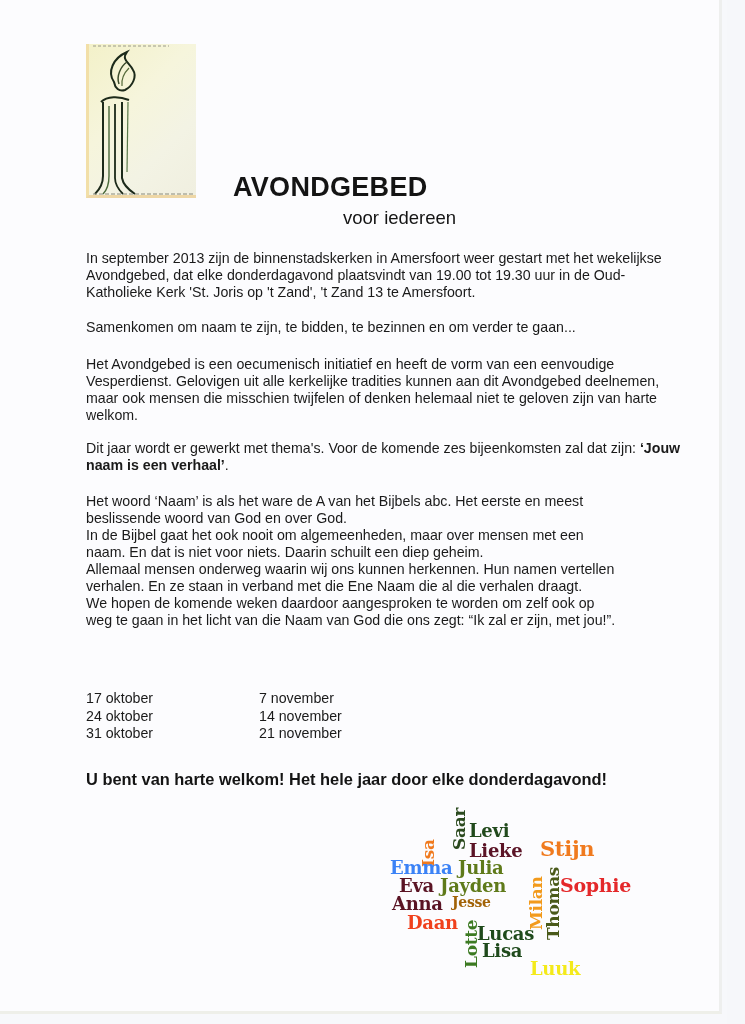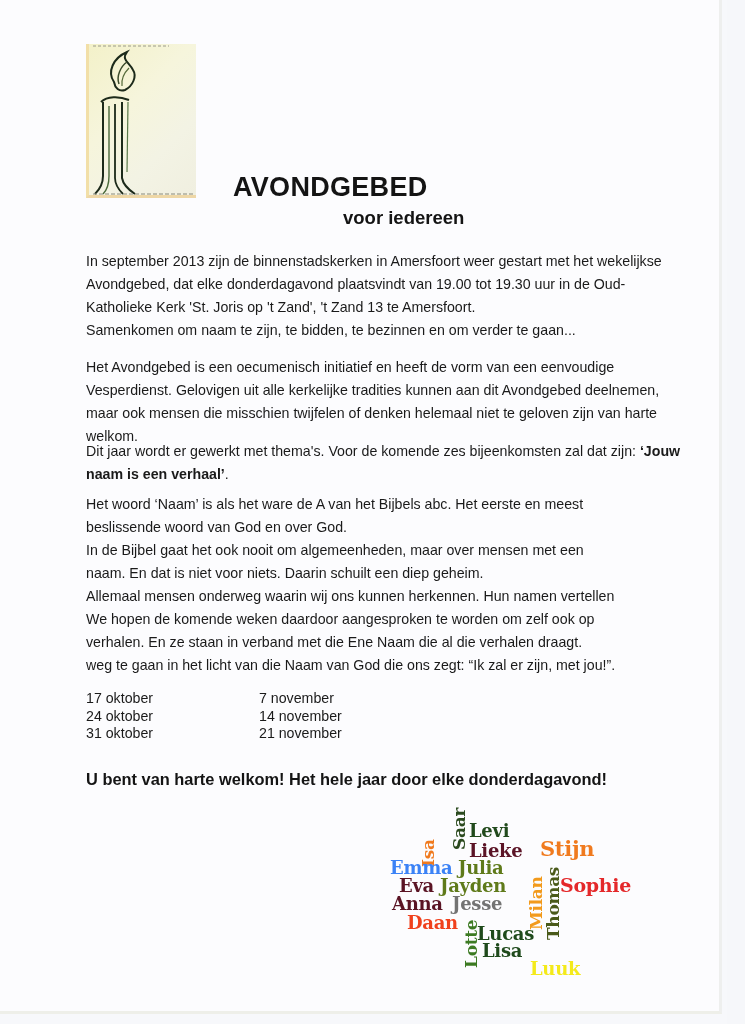--- a/index.html
+++ b/index.html
@@ -25,27 +25,27 @@
       border-bottom: 3px solid #eed7a6;
     }
     .candle svg { position: absolute; left: 0; top: 0; }
     .title {
       position: absolute; left: 233px; top: 172px;
       font-family: "Liberation Sans", sans-serif; font-weight: bold;
       font-size: 27px; color: #141414; letter-spacing: 0.3px;
     }
     .subtitle {
       position: absolute; left: 343px; top: 207px;
-      font-family: "Liberation Sans", sans-serif; font-weight: bold;
+      font-family: "Liberation Sans", sans-serif; font-weight: normal;
       font-size: 18.5px; color: #141414;
     }
     .body-text {
       position: absolute; left: 86px; width: 600px;
       font-family: "Liberation Sans", sans-serif; font-size: 14.2px;
-      line-height: 23px; color: #1a1a1a;
+      line-height: 17px; color: #1a1a1a;
     }
     .p1 { top: 250px; }
     .p2 { top: 319px; }
     .p3 { top: 356px; }
     .p4 { top: 440px; }
     .p5 { top: 493px; }
     .p6 { top: 654px; }
     .dates {
       position: absolute; left: 86px; top: 690px;
       font-family: "Liberation Sans", sans-serif; font-size: 14.2px;
@@ -100,22 +100,22 @@
   <p class="body-text p2">Samenkomen om naam te zijn, te bidden, te bezinnen en om verder te gaan...</p>
   <p class="body-text p3">Het Avondgebed is een oecumenisch initiatief en heeft de vorm van een eenvoudige Vesperdienst. Gelovigen uit alle kerkelijke tradities kunnen aan dit Avondgebed deelnemen, maar ook mensen die misschien twijfelen of denken helemaal niet te geloven zijn van harte welkom.</p>
   <p class="body-text p4"><span>Dit jaar wordt er gewerkt met thema's. Voor de komende zes bijeenkomsten zal dat zijn: </span><b>‘Jouw naam is een verhaal’</b><span>.</span></p>
 
   <div class="body-text p5">
     <div>Het woord ‘Naam’ is als het ware de A van het Bijbels abc. Het eerste en meest</div>
     <div>beslissende woord van God en over God.</div>
     <div>In de Bijbel gaat het ook nooit om algemeenheden, maar over mensen met een</div>
     <div>naam. En dat is niet voor niets. Daarin schuilt een diep geheim.</div>
     <div>Allemaal mensen onderweg waarin wij ons kunnen herkennen. Hun namen vertellen</div>
+    <div>verhalen. En ze staan in verband met die Ene Naam die al die verhalen draagt.</div>
     <div>We hopen de komende weken daardoor aangesproken te worden om zelf ook op</div>
-    <div>verhalen. En ze staan in verband met die Ene Naam die al die verhalen draagt.</div>
     <div>weg te gaan in het licht van die Naam van God die ons zegt: “Ik zal er zijn, met jou!”.</div>
   </div>
 
 
   <div class="dates">
     <div class="col col-a">
       <div>17 oktober</div>
       <div>24 oktober</div>
       <div>31 oktober</div>
     </div>
@@ -135,21 +135,21 @@
       <span class="w" style="left: 89px; top: 32px; font-size: 18px; color: rgb(91, 20, 38);">Lieke</span>
       <span class="w" style="left: 160px; top: 28px; font-size: 21px; color: rgb(240, 122, 30);">Stijn</span>
       <span class="w" style="left: 10px; top: 49px; font-size: 18px; color: #3b82f6;">Emma</span>
       <span class="w" style="left: 78px; top: 49px; font-size: 18px; color: rgb(95, 122, 26);">Julia</span>
       <span class="w v" style="left: 148px; top: 120px; font-size: 17px; color: rgb(242, 154, 28);">Milan</span>
       <span class="w v" style="left: 165px; top: 130px; font-size: 17px; color: rgb(74, 90, 26);">Thomas</span>
       <span class="w" style="left: 180px; top: 66px; font-size: 19px; color: rgb(228, 40, 42);">Sophie</span>
       <span class="w" style="left: 19px; top: 67px; font-size: 18px; color: rgb(90, 20, 36);">Eva</span>
       <span class="w" style="left: 60px; top: 67px; font-size: 18px; color: rgb(95, 122, 26);">Jayden</span>
       <span class="w" style="left: 12px; top: 85px; font-size: 18px; color: rgb(90, 20, 36);">Anna</span>
-      <span class="w" style="left: 72px; top: 85px; font-size: 18px; color: #737373;">Jesse</span>
+      <span class="w" style="left: 72px; top: 85px; font-size: 14px; color: #a16207;">Jesse</span>
       <span class="w" style="left: 27px; top: 104px; font-size: 18px; color: rgb(240, 64, 28);">Daan</span>
       <span class="w v" style="left: 83px; top: 158px; font-size: 17px; color: rgb(60, 122, 34);">Lotte</span>
       <span class="w" style="left: 97px; top: 115px; font-size: 18px; color: rgb(31, 74, 28);">Lucas</span>
       <span class="w" style="left: 102px; top: 132px; font-size: 18px; color: rgb(31, 74, 28);">Lisa</span>
       <span class="w" style="left: 150px; top: 150px; font-size: 18px; color: rgb(244, 234, 26);">Luuk</span>
     </div>
 </div>
 
 <div class="scan-edge"></div>
 

